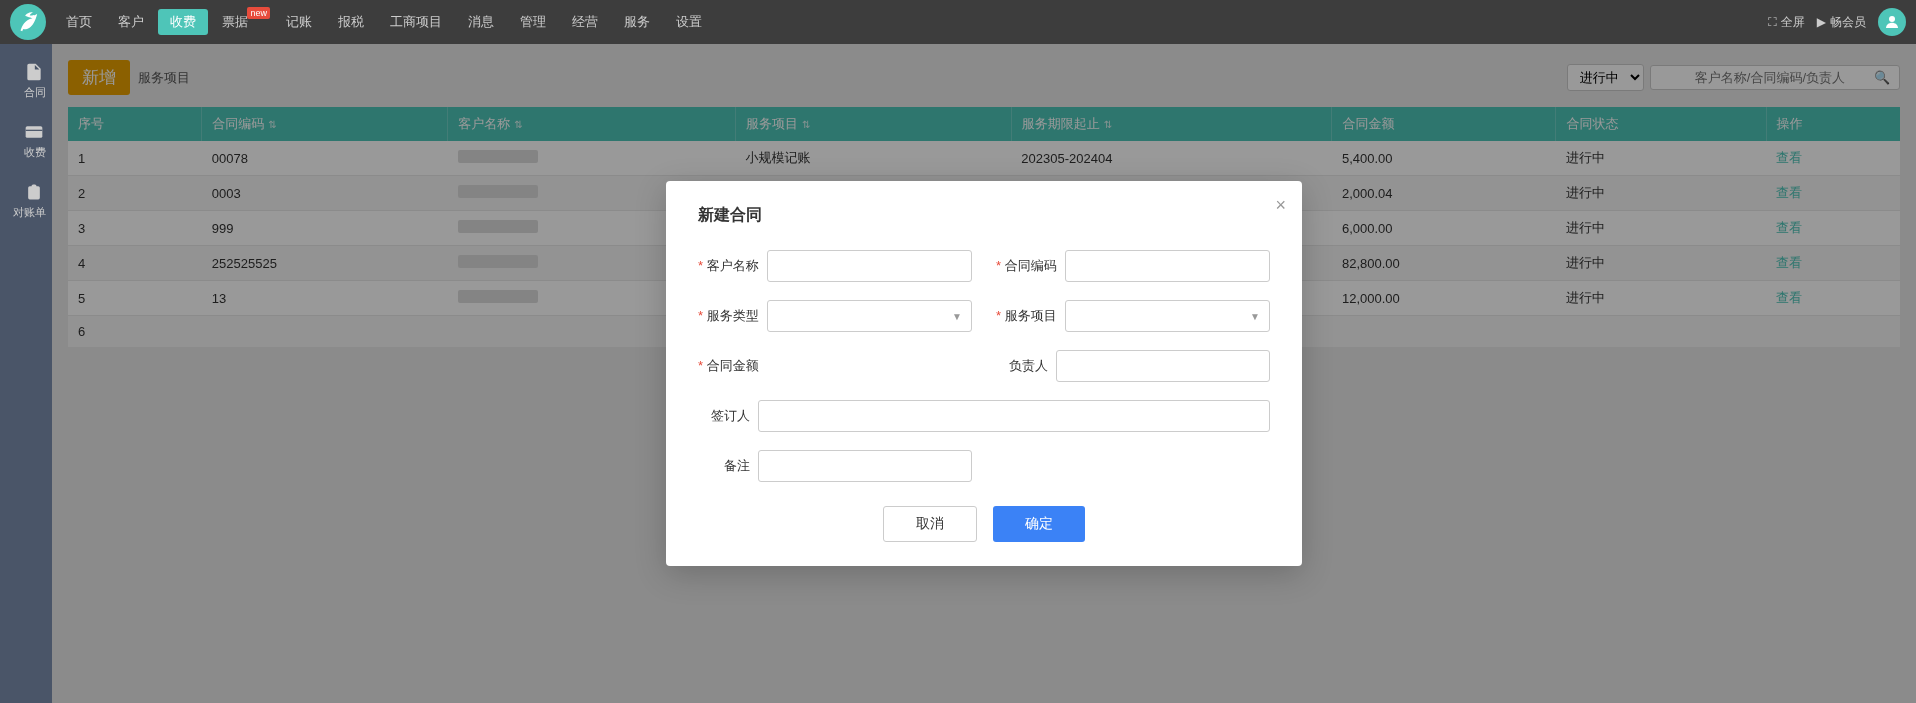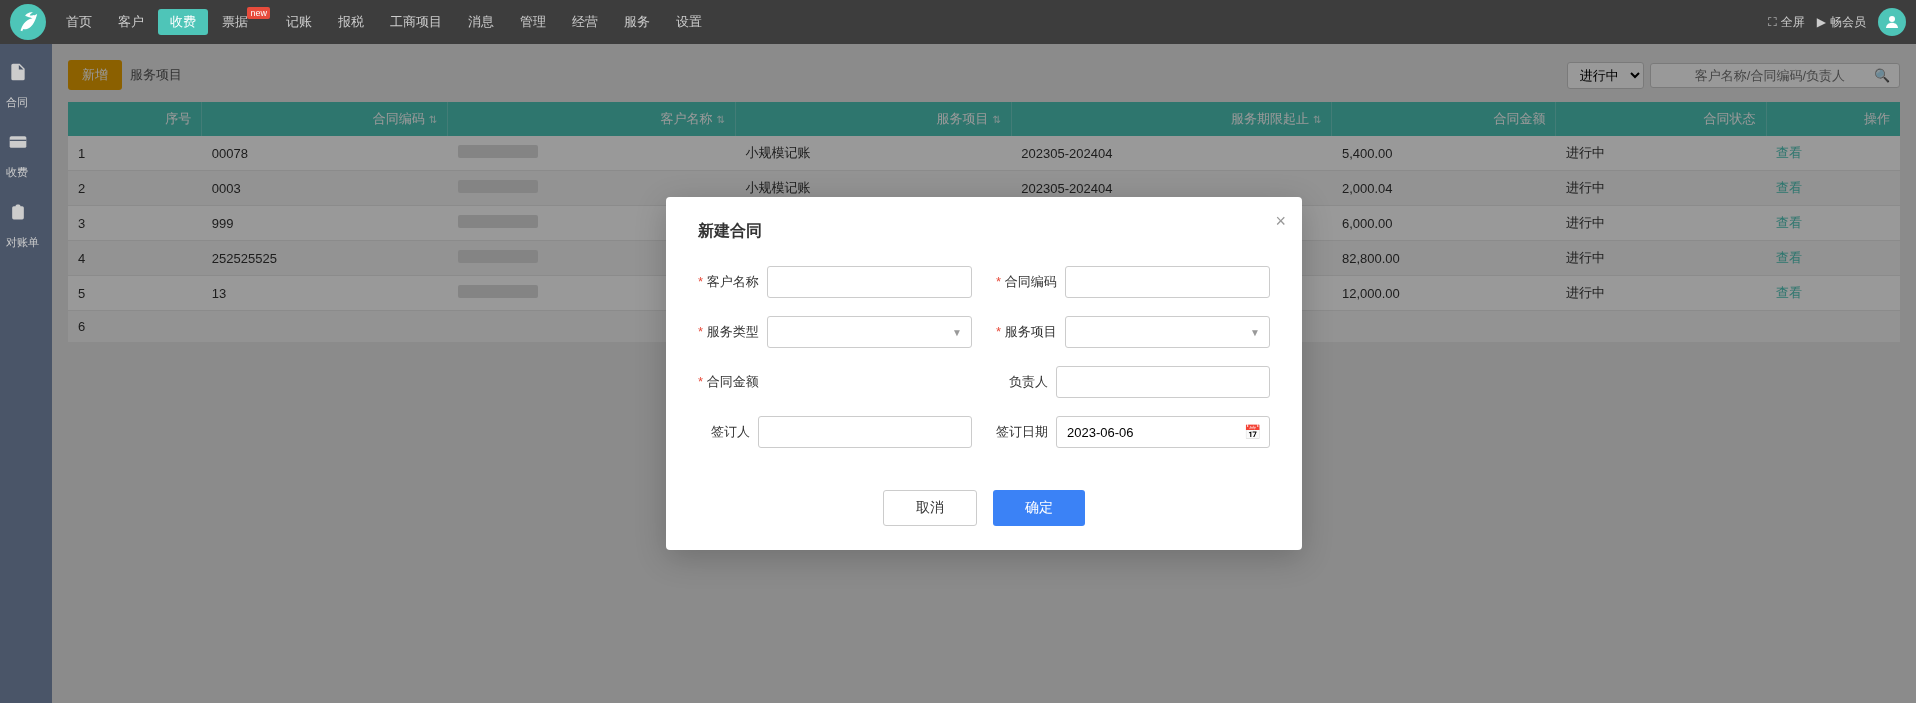--- a/index.html
+++ b/index.html
@@ -59,61 +59,61 @@
       flex-direction: column;
       align-items: center;
       padding-top: 8px;
       gap: 4px;
       flex-shrink: 0;
     }
     .sidebar-item {
       width: 48px;
       display: flex;
       flex-direction: column;
-      align-items: flex-start;
+      align-items: flex-end;
       padding: 8px 4px;
       color: #ccc;
       font-size: 11px;
       cursor: pointer;
       border-radius: 4px;
-      gap: 11px;
+      gap: 1px;
     }
     .sidebar-item .icon-box { width: 24px; height: 24px; display: flex; align-items: center; justify-content: center; }
 
     
     .content-area { flex: 1; padding: 16px; overflow: auto; position: relative; }
 
     
     .toolbar { display: flex; align-items: center; gap: 8px; margin-bottom: 12px; }
     .btn-new {
       background: #e8a000;
       color: #fff;
       border: none;
       padding: 6px 14px;
       border-radius: 3px;
       cursor: pointer;
-      font-size: 13px;
+      font-size: 17px;
     }
     .toolbar-label { font-size: 13px; color: #555; }
     .toolbar-right { margin-left: auto; display: flex; align-items: center; gap: 6px; }
     .status-select {
       border: 1px solid #ccc;
       border-radius: 3px;
       padding: 4px 8px;
       font-size: 13px;
       background: #fff;
     }
     .search-box { display: flex; align-items: center; border: 1px solid #ccc; border-radius: 3px; background: #fff; padding-left: 36px; }
     .search-box input { border: none; outline: none; padding: 4px 8px; font-size: 13px; width: 180px; }
     .search-box .search-icon { padding: 4px 8px; color: #999; cursor: pointer; }
 
     
     .data-table { width: 100%; border-collapse: collapse; }
     .data-table thead tr { background: #4ec5b8; color: #fff; }
-    .data-table thead th { padding: 8px 10px; text-align: right; font-weight: normal; font-size: 13px; border-right: 1px solid rgba(255,255,255,0.2); }
+    .data-table thead th { padding: 8px 10px; text-align: left; font-weight: normal; font-size: 13px; border-right: 1px solid rgba(255,255,255,0.2); }
     .data-table thead th:last-child { border-right: none; }
     .data-table tbody tr:nth-child(even) { background: #f5f5f5; }
     .data-table tbody tr:nth-child(odd) { background: #fff; }
     .data-table tbody td { padding: 8px 10px; font-size: 13px; color: #333; border-bottom: 1px solid #e8e8e8; }
     .data-table .sort-arrow { font-size: 10px; margin-left: 4px; color: rgba(255,255,255,0.8); }
 
     
     .modal-overlay {
       position: absolute;
       top: 0; left: 0; right: 0; bottom: 0;
@@ -416,30 +416,27 @@
             <span class="form-label">负责人</span>
             <input type="text" class="form-input" style="">
           </div>
         </div>
 
         <div class="form-row">
           <div class="form-field">
             <span class="form-label">签订人</span>
             <input type="text" class="form-input" style="">
           </div>
-          <div class="form-field">
-            <span class="form-label">签订日期</span>
-            <div class="date-input-wrap">
-              <input type="text" value="2023-06-06" style="">
-              <span class="cal-icon">📅</span>
-            </div>
-          </div>
         </div>
 
         <div class="form-row">
+          <div class="form-field">
+            <span class="form-label">备注</span>
+            <input type="text" class="form-input" style="">
+          </div>
           <div style="flex:1;"></div>
         </div>
 
         <div class="modal-footer">
           <button class="btn-cancel">取消</button>
           <button class="btn-confirm">确定</button>
         </div>
       </div>
     </div>
   </div>

